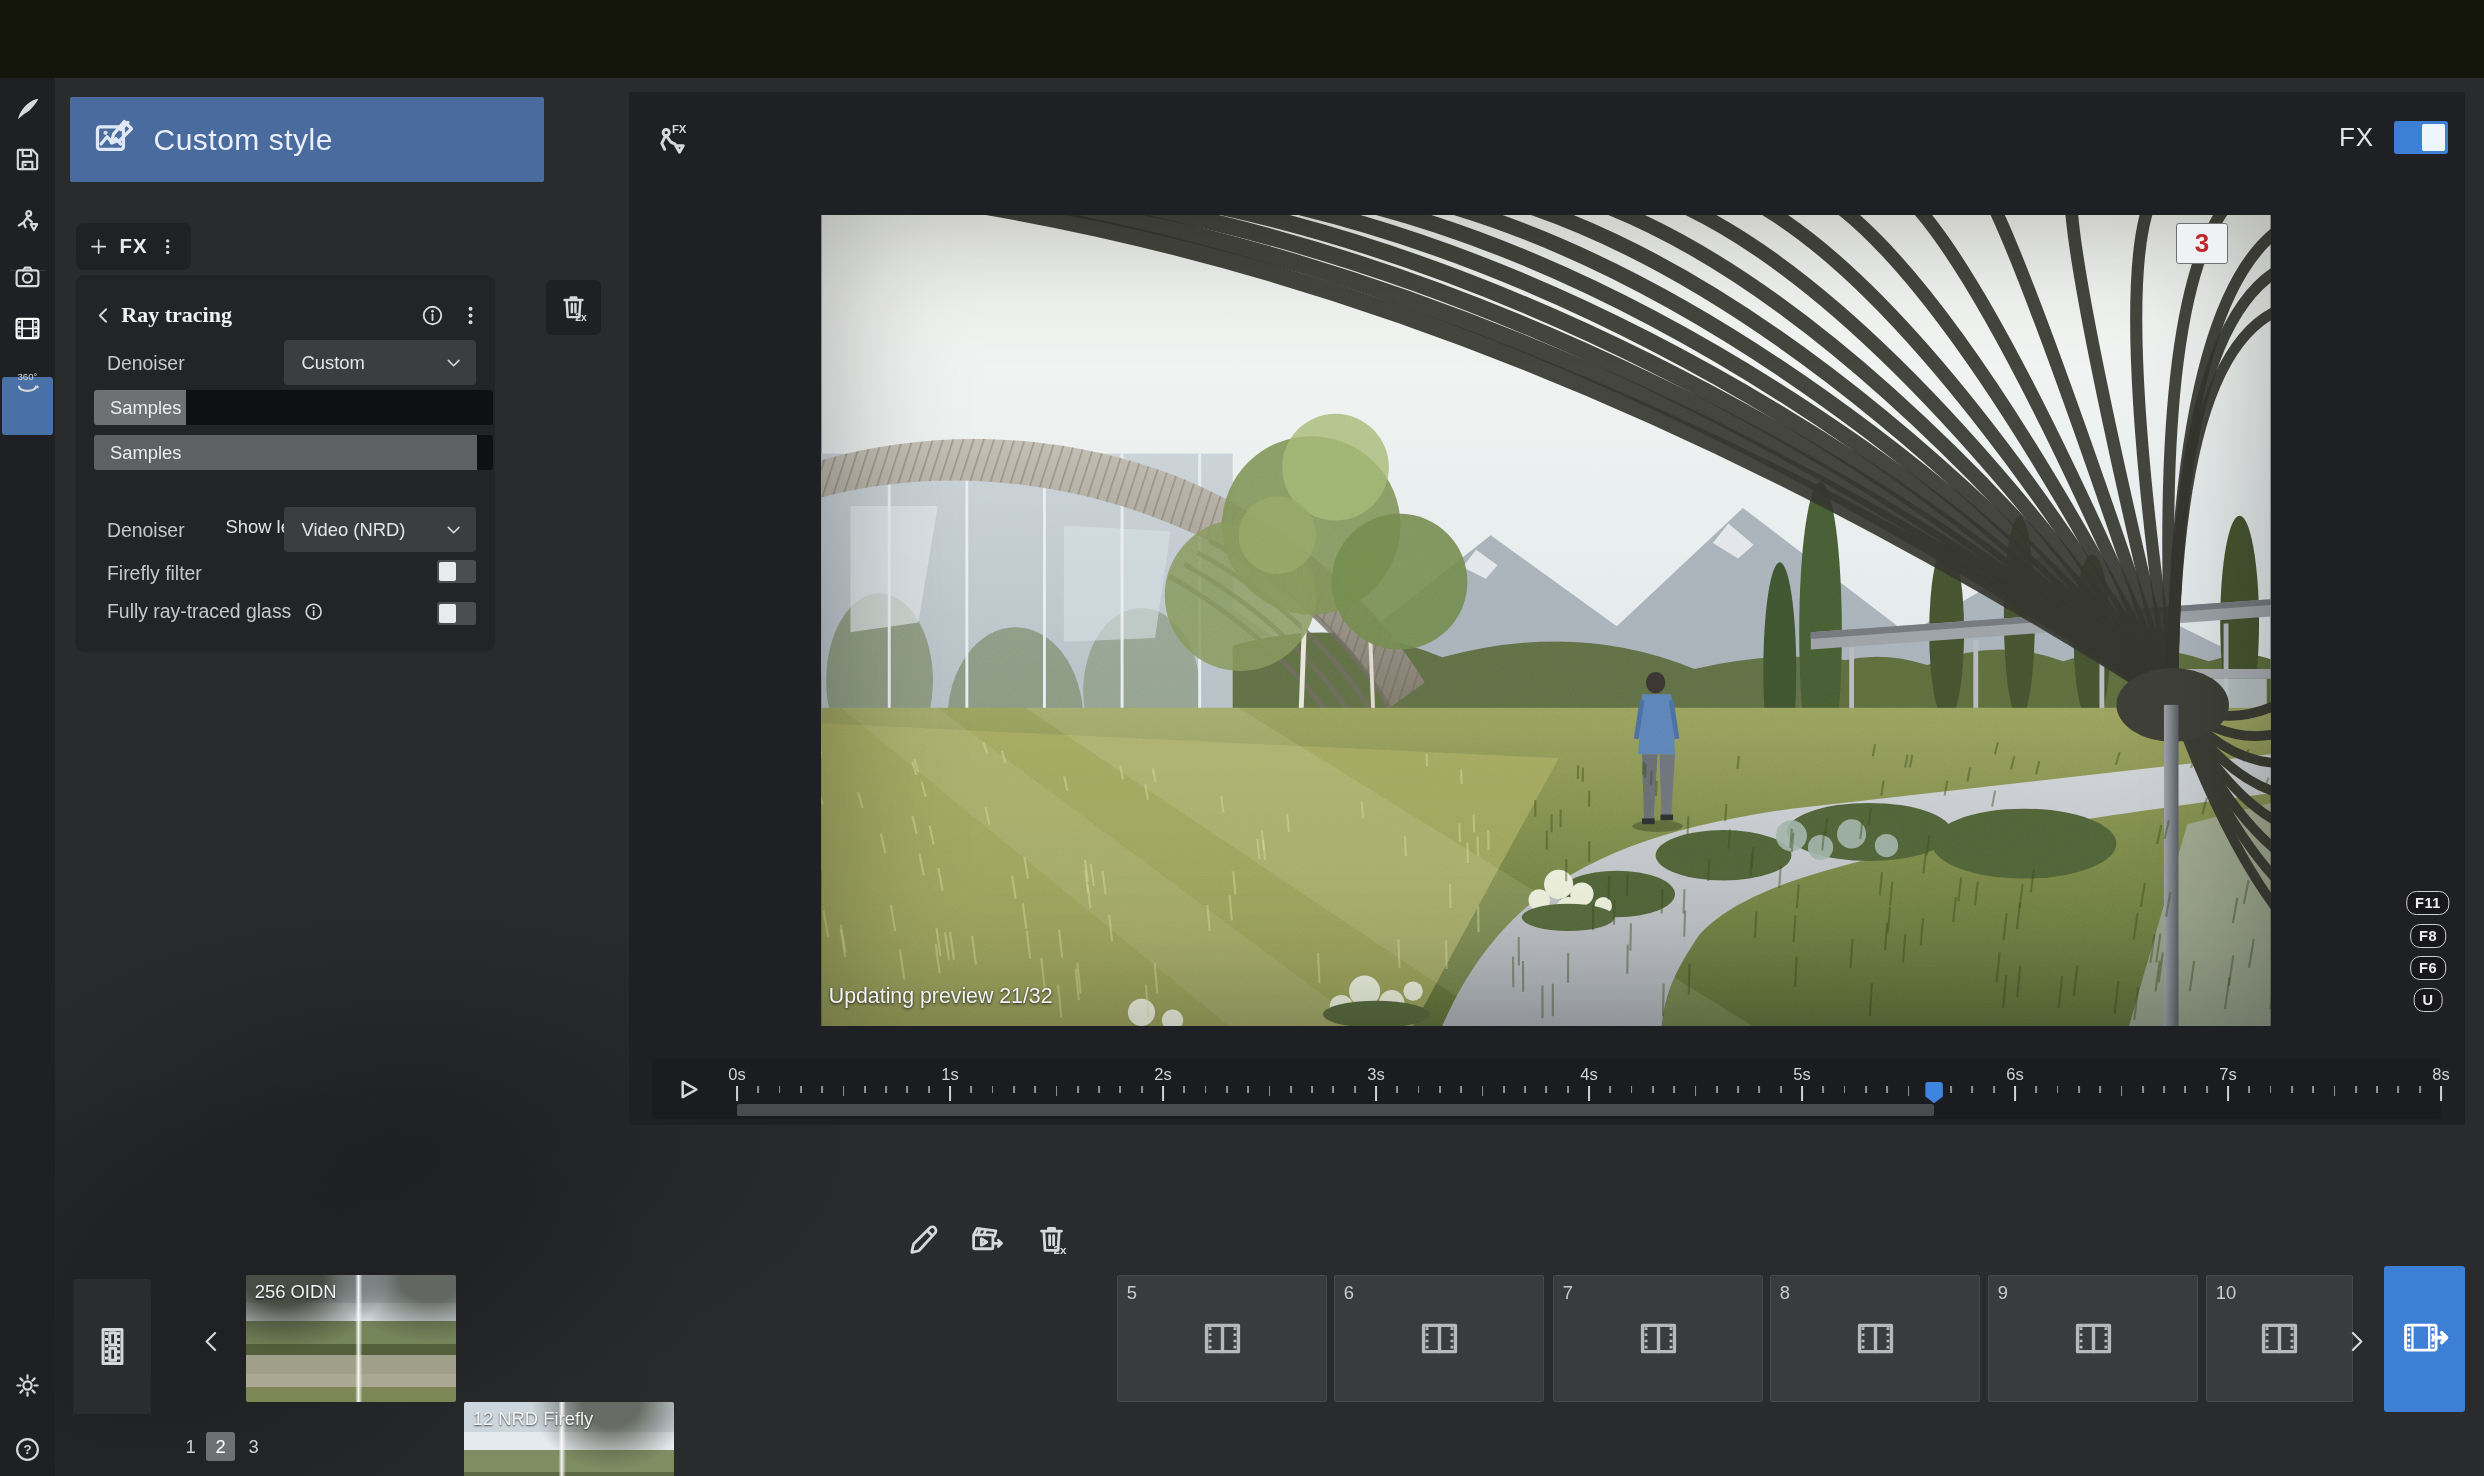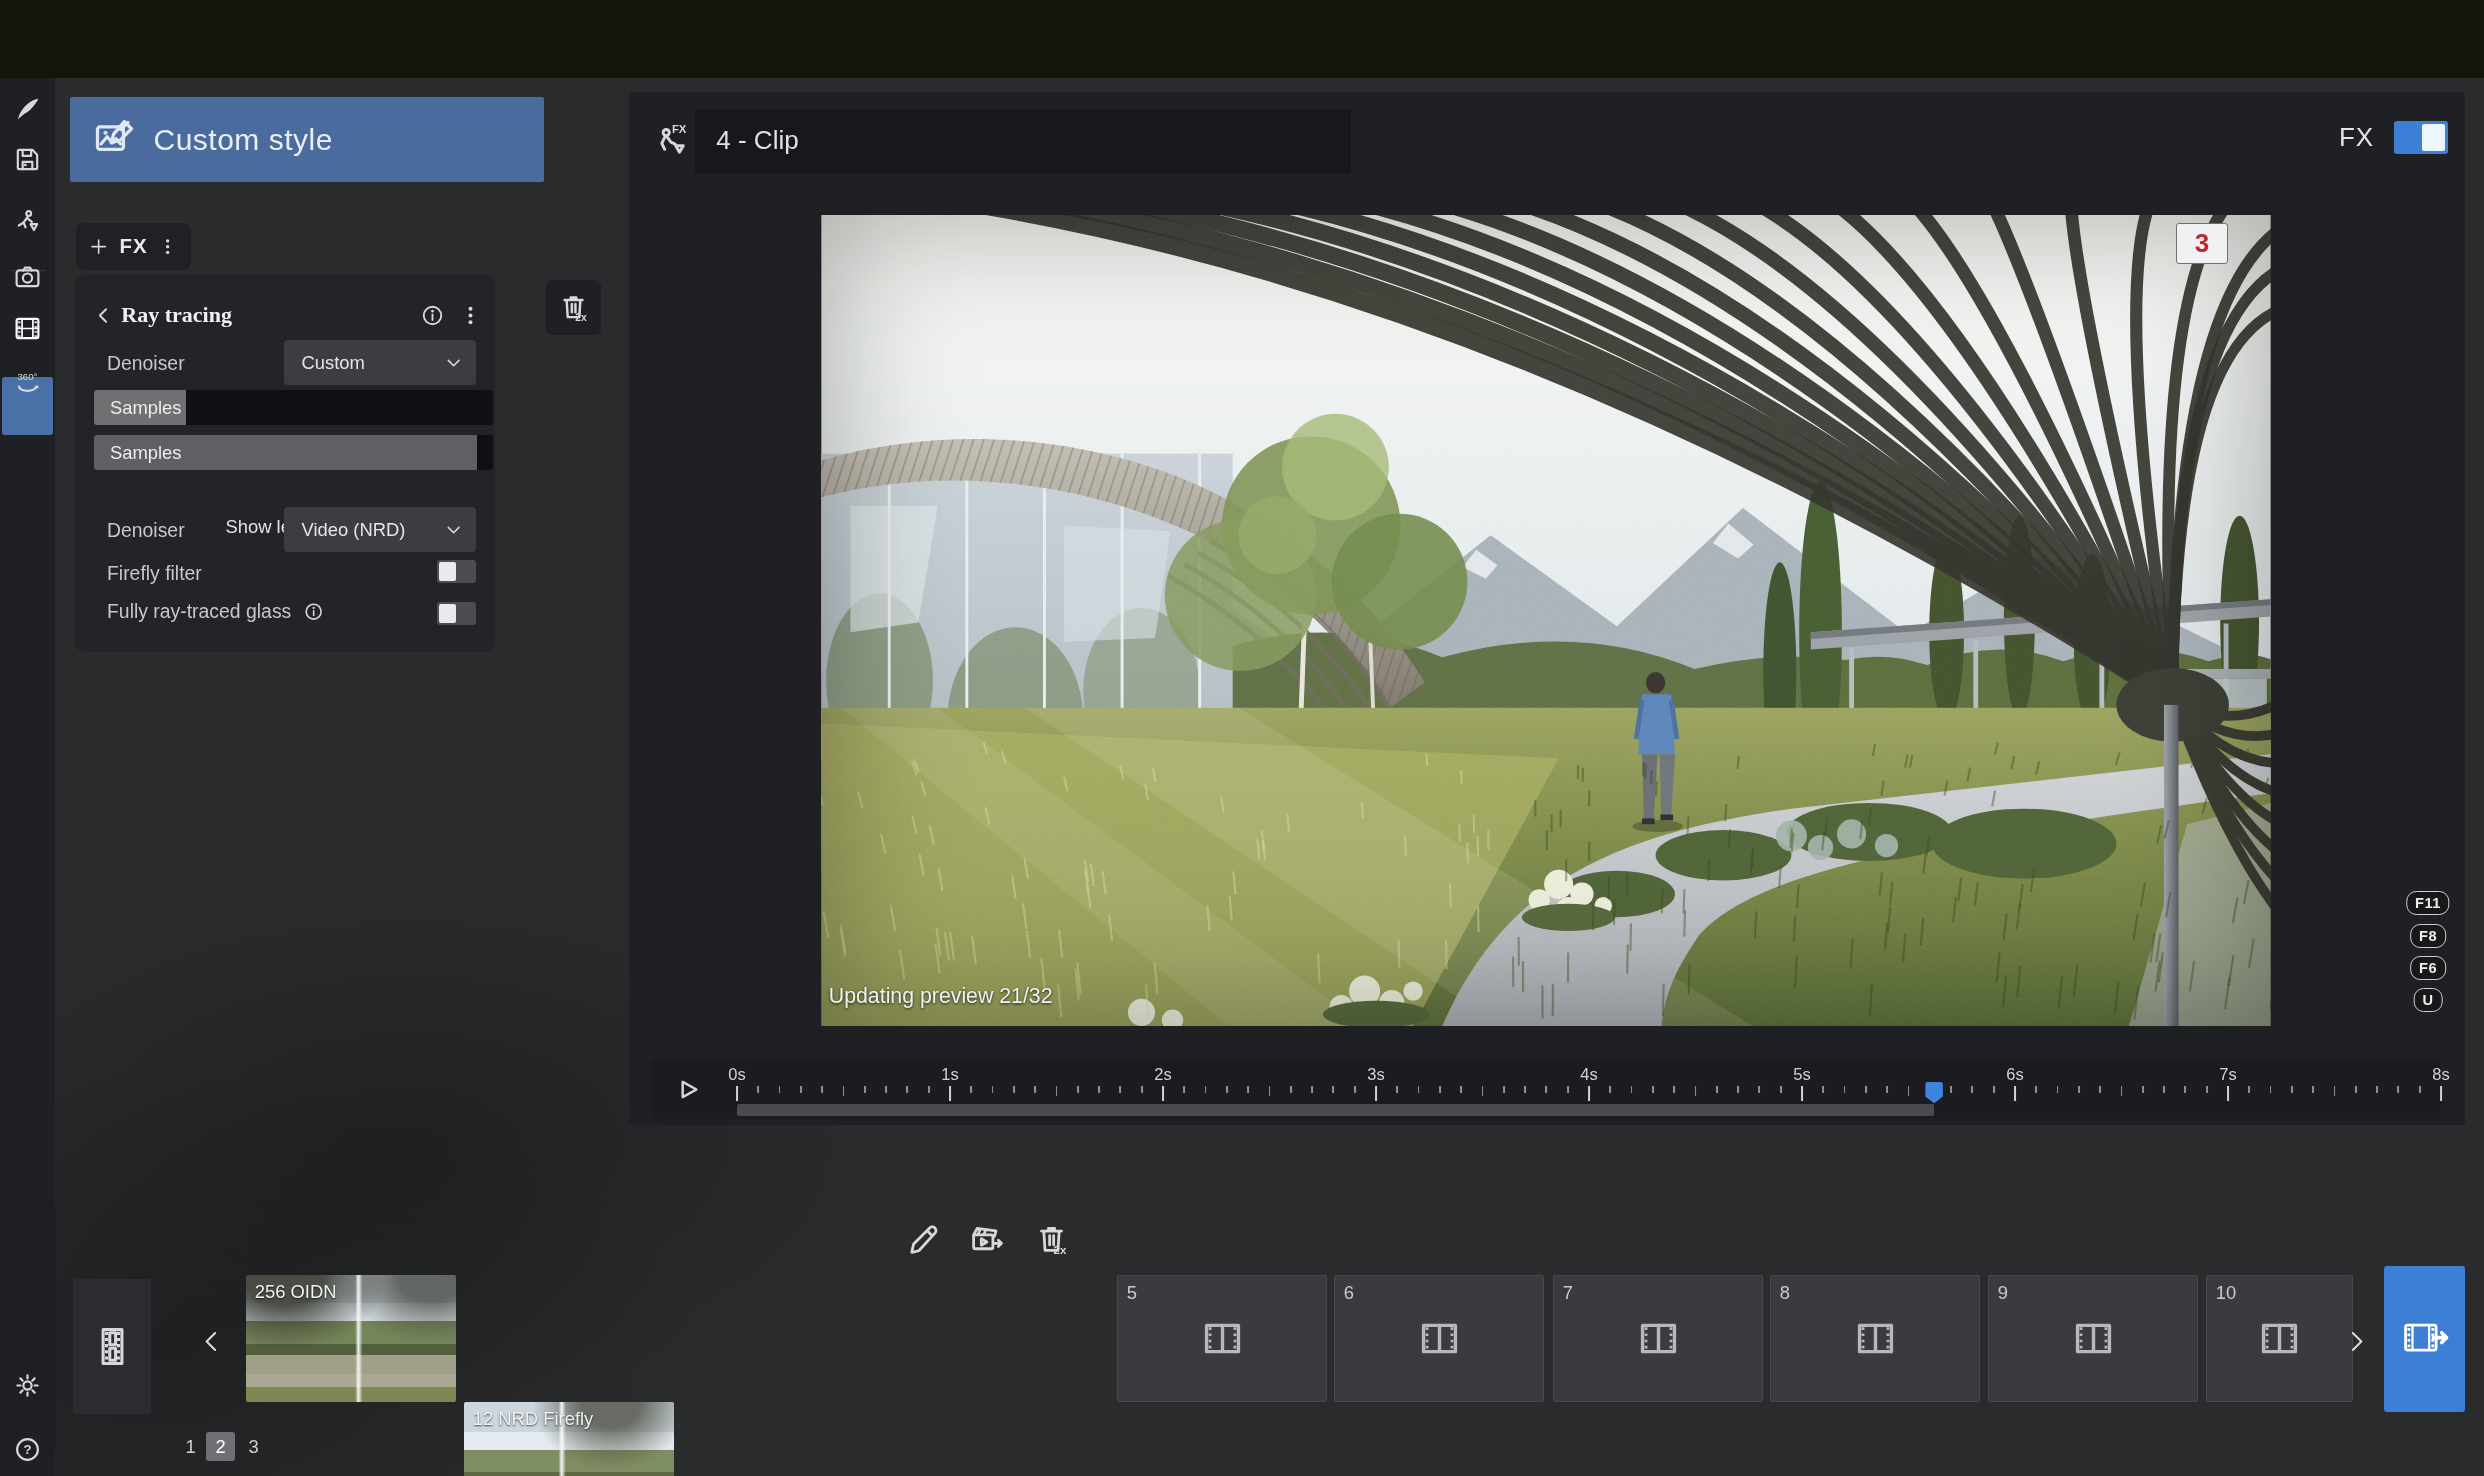--- a/index.html
+++ b/index.html
@@ -291,23 +291,20 @@
   </button>
 
   <section class="main-panel">
 
     <svg class="fxp-ic" viewBox="0 0 24 24">
       <circle class="ic" cx="7.5" cy="6.5" r="1.9"></circle>
       <path class="ic" d="M7 8.6l-2.2 4.6 1.8 3.6M7.6 8.6l2.8 3.8 2.6 1.2"></path>
       <text x="15.5" y="7" font-size="7" font-weight="bold" fill="#d6d8da" text-anchor="middle" font-family="inherit">FX</text>
       <path class="ic" d="M13.4 14.6h4.6l-2.3 4Z"></path>
     </svg>
-    <div class="clip-field">
-      <span class="v">4 - Clip</span>
-    </div>
     <div class="fx-switch">
       <span class="t">FX</span>
       <div class="fx-toggle on">
           <i class="knob"></i>
         </div>
     </div>
 
     <div class="preview">
       <svg viewBox="0 0 1494 836" width="1450" height="811">
         <defs>

